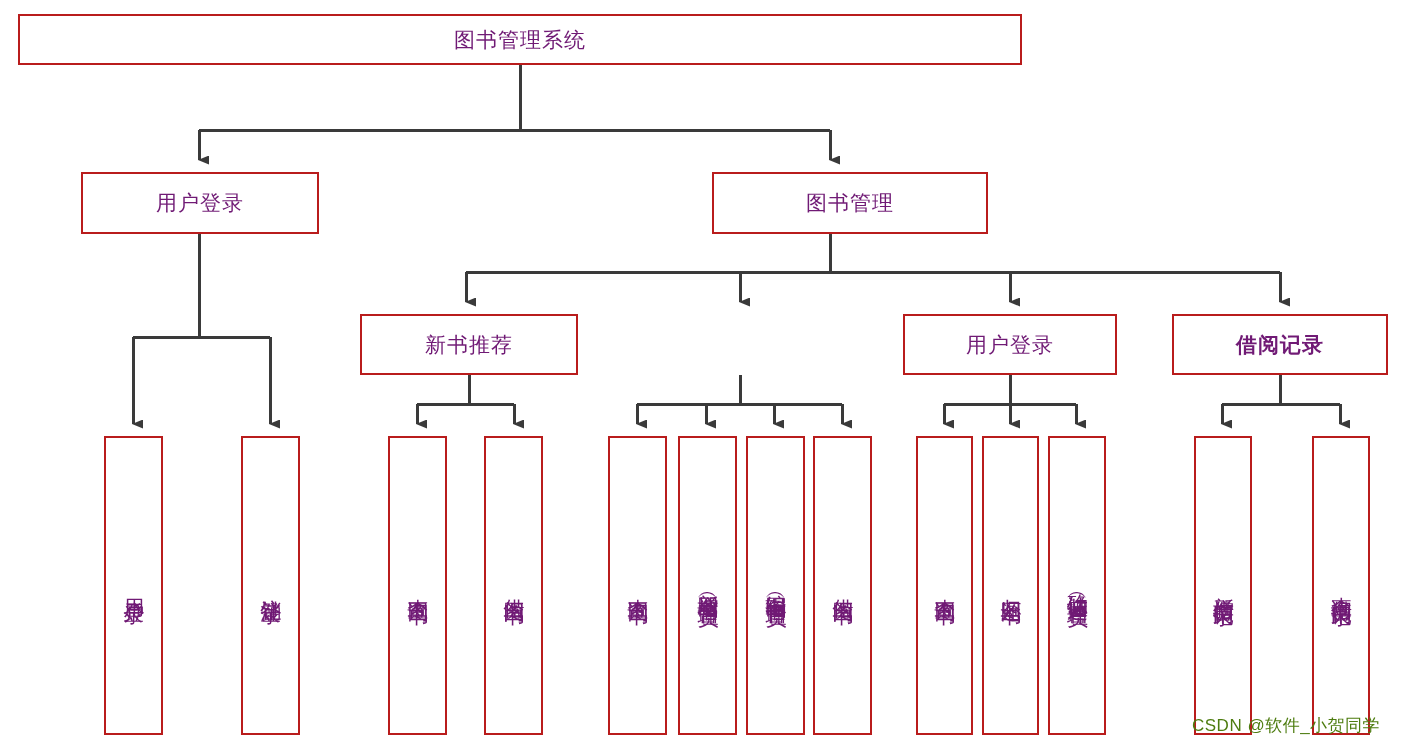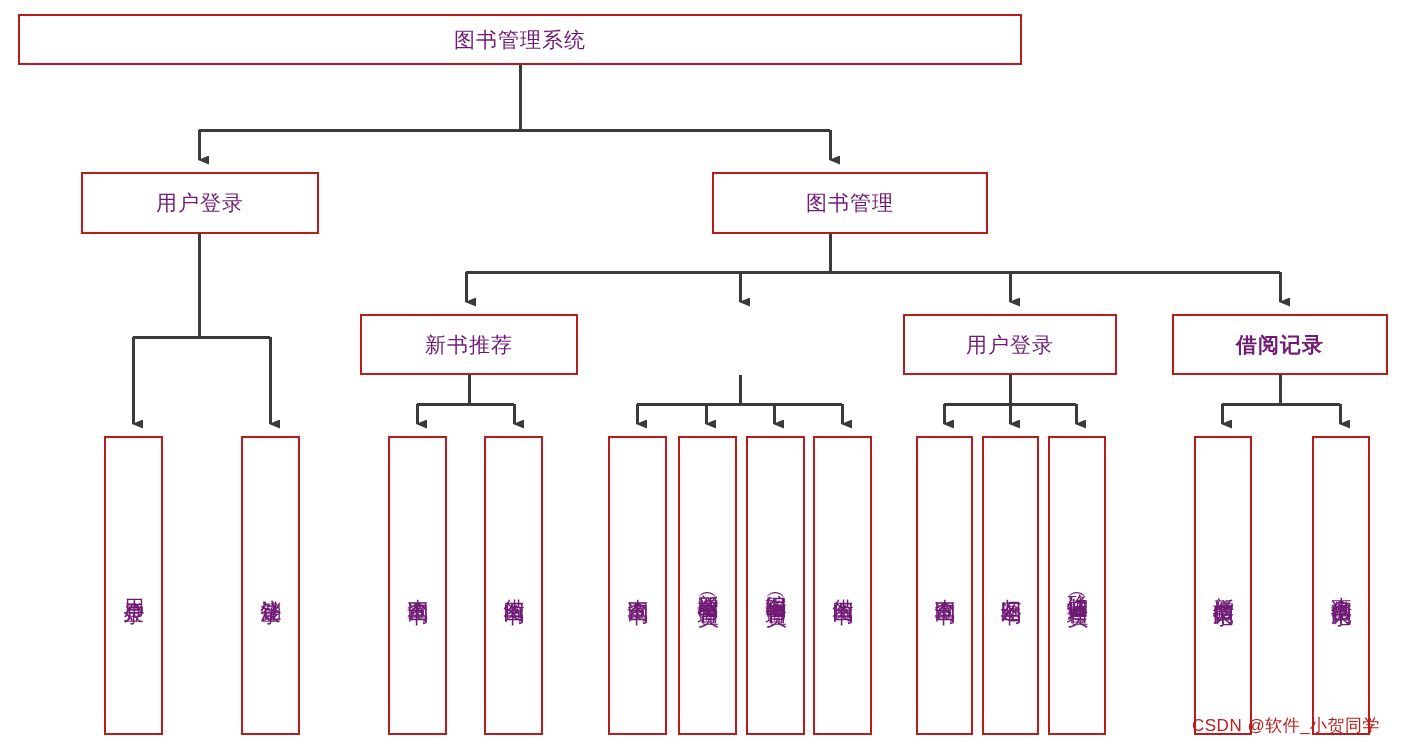--- a/index.html
+++ b/index.html
@@ -51,21 +51,21 @@
   }
   .leaf {
     align-items: center;
     justify-content: center;
   }
   #watermark {
     position: absolute;
     left: 1192px;
     top: 714px;
     font-size: 17px;
-    color: #b91c1c;
+    color: #4d7c0f;
     letter-spacing: 0.5px;
     white-space: nowrap;
     font-family: "Liberation Sans", "DejaVu Sans", sans-serif;
   }
 </style>
 </head>
 <body>
 
 <div id="diagram-root">
 

